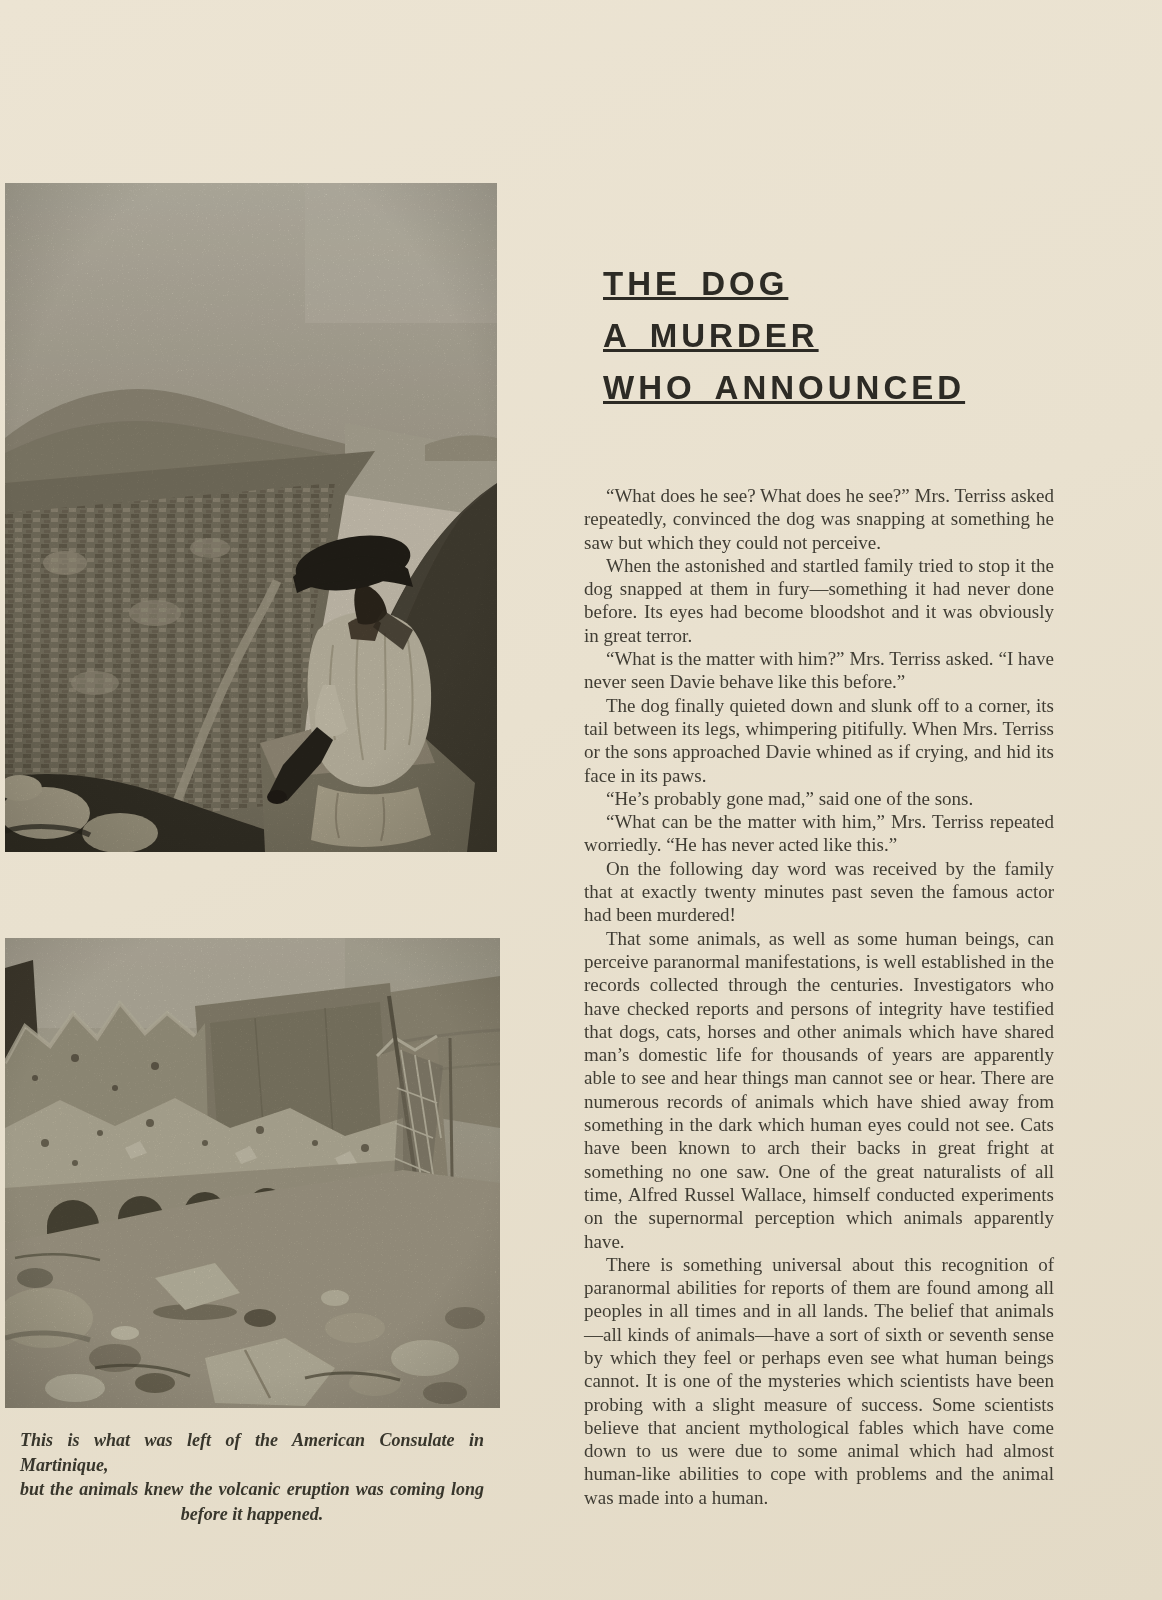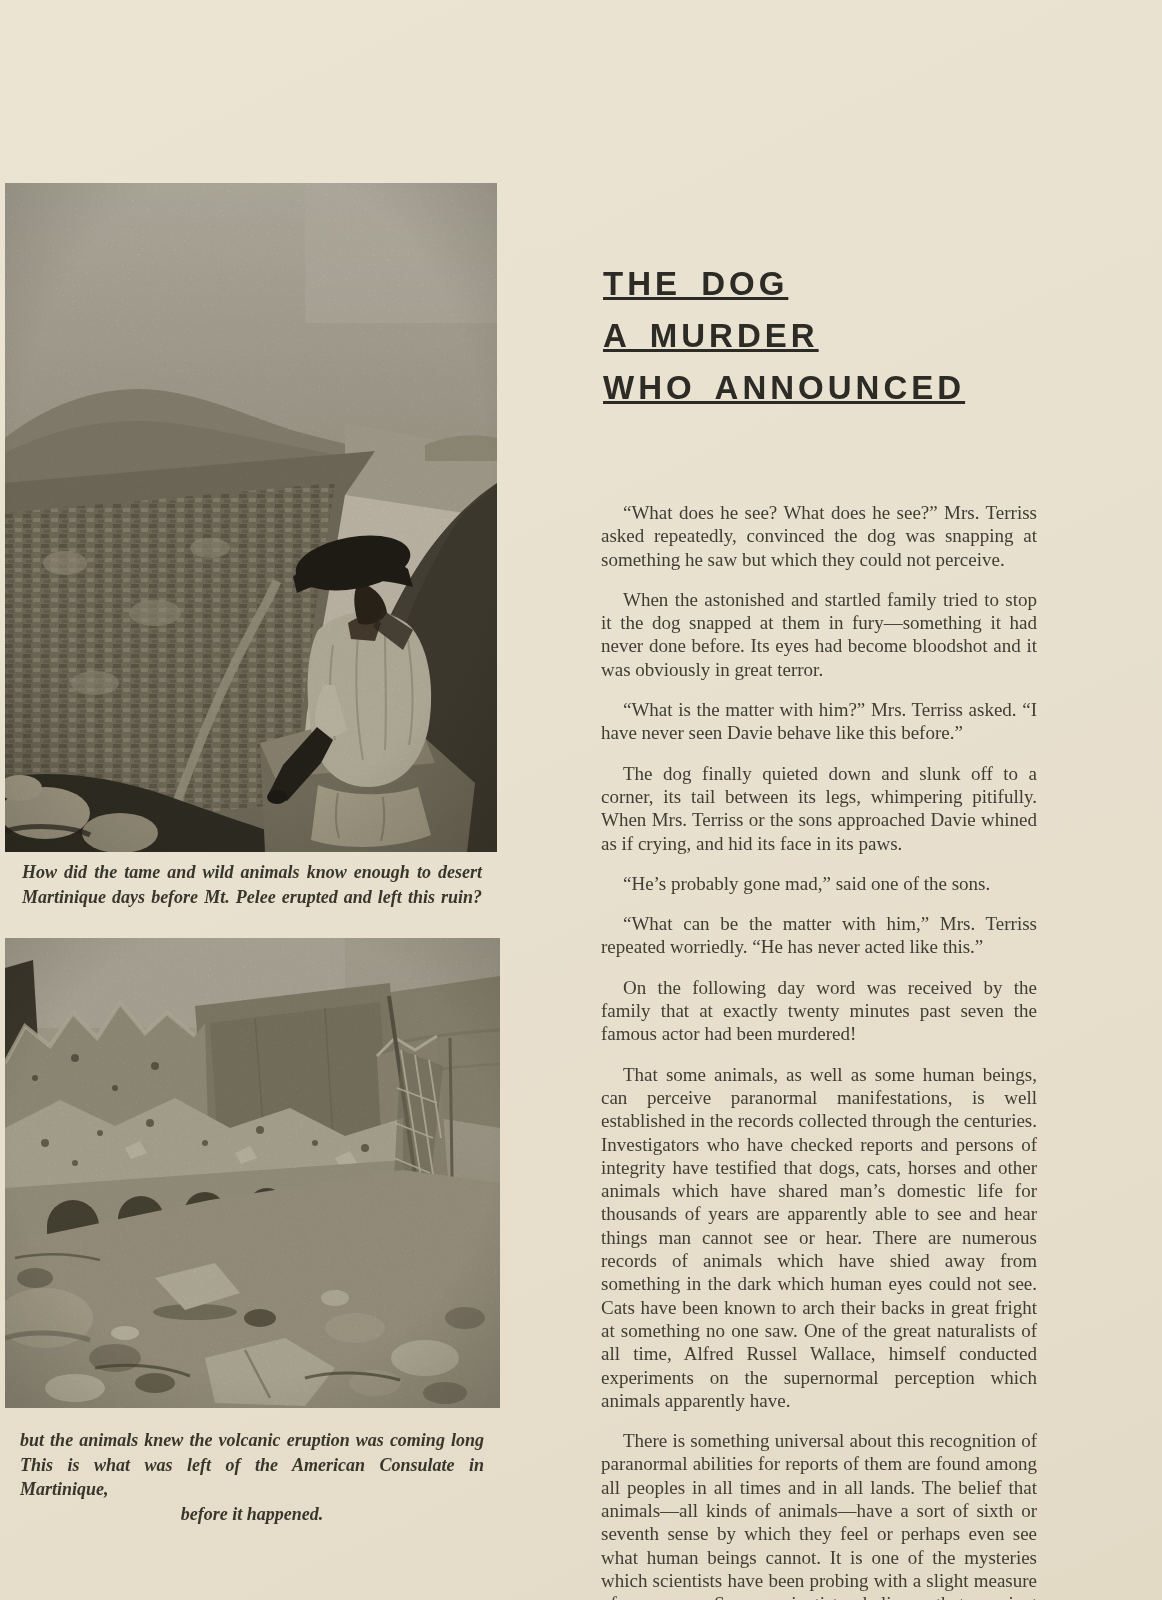--- a/index.html
+++ b/index.html
@@ -37,21 +37,21 @@
     color:#2d2b25;
   }
   .title span{display:block;}
   
   .article{
     position:absolute;left:584px;top:484px;width:470px;
     font-size:19px;line-height:23.3px;
     color:#403d34;
     text-align:justify;
   }
-  .article p{margin:17px;text-indent:22px;}
+  .article p{margin:0;text-indent:22px;}
   
   .page-number{
     position:absolute;left:27px;top:1616px;
     font-family:"Liberation Sans", sans-serif;
     font-weight:700;font-size:21px;color:#33312a;
   }
 </style>
 </head>
 <body>
 
@@ -121,24 +121,20 @@
         <path d="M55,250 C85,262 125,262 155,252 L168,300 C130,315 80,315 48,305 Z" fill="#c9c0a6"></path>
         <path d="M75,258 C72,275 72,290 76,303" stroke="#a79e86" stroke-width="2" fill="none"></path>
         <path d="M120,262 C122,278 122,292 118,306" stroke="#a79e86" stroke-width="2" fill="none"></path>
       </g>
       <rect x="0" y="0" width="492" height="669" fill="#9c8c68" opacity="0.06" style="mix-blend-mode:multiply"></rect>
       <rect x="0" y="0" width="492" height="669" filter="url(#grain1)" opacity="0.2"></rect>
       <rect x="0" y="0" width="492" height="669" fill="url(#p1vig)"></rect>
     </svg>
   </figure>
 
-  <div class="caption caption-1">
-    <div class="cap-line">How did the tame and wild animals know enough to desert</div>
-    <div class="cap-line">Martinique days before Mt. Pelee erupted and left this ruin?</div>
-  </div>
 
   <figure class="photo photo-2" style="margin:0;">
     <svg viewBox="0 0 495 470" preserveAspectRatio="none">
       <defs>
         <linearGradient id="p2bg" x1="0" y1="0" x2="0" y2="1">
           <stop offset="0" stop-color="#cbc5b3"></stop>
             <stop offset="1" stop-color="#b1aa95"></stop>
         </linearGradient>
         <radialGradient id="p2vig" cx="0.5" cy="0.45" r="0.8">
           <stop offset="0.6" stop-color="rgba(25,22,12,0)"></stop>
@@ -227,22 +223,22 @@
       <path d="M90,430 C120,424 160,428 185,438" stroke="#57513f" stroke-width="3" fill="none" opacity="0.7"></path>
       <path d="M300,440 C330,432 365,434 395,442" stroke="#57513f" stroke-width="3" fill="none" opacity="0.7"></path>
       <path d="M10,320 C40,314 70,316 95,322" stroke="#57513f" stroke-width="2.5" fill="none" opacity="0.6"></path>
       <rect x="0" y="0" width="495" height="470" fill="#9c8c68" opacity="0.05" style="mix-blend-mode:multiply"></rect>
       <rect x="0" y="0" width="495" height="470" filter="url(#grain2)" opacity="0.2"></rect>
       <rect x="0" y="0" width="495" height="470" fill="url(#p2vig)"></rect>
     </svg>
   </figure>
 
   <div class="caption caption-2">
+    <div class="cap-line">This is what was left of the American Consulate in Martinique,</div>
     <div class="cap-line">but the animals knew the volcanic eruption was coming long</div>
-    <div class="cap-line">This is what was left of the American Consulate in Martinique,</div>
     <div class="cap-line center">before it happened.</div>
   </div>
 
   <h1 class="title" style="margin:0;text-decoration:underline;">
     <span>THE DOG</span>
     <span>A MURDER</span>
     <span>WHO ANNOUNCED</span>
   </h1>
 
   <div class="article">

